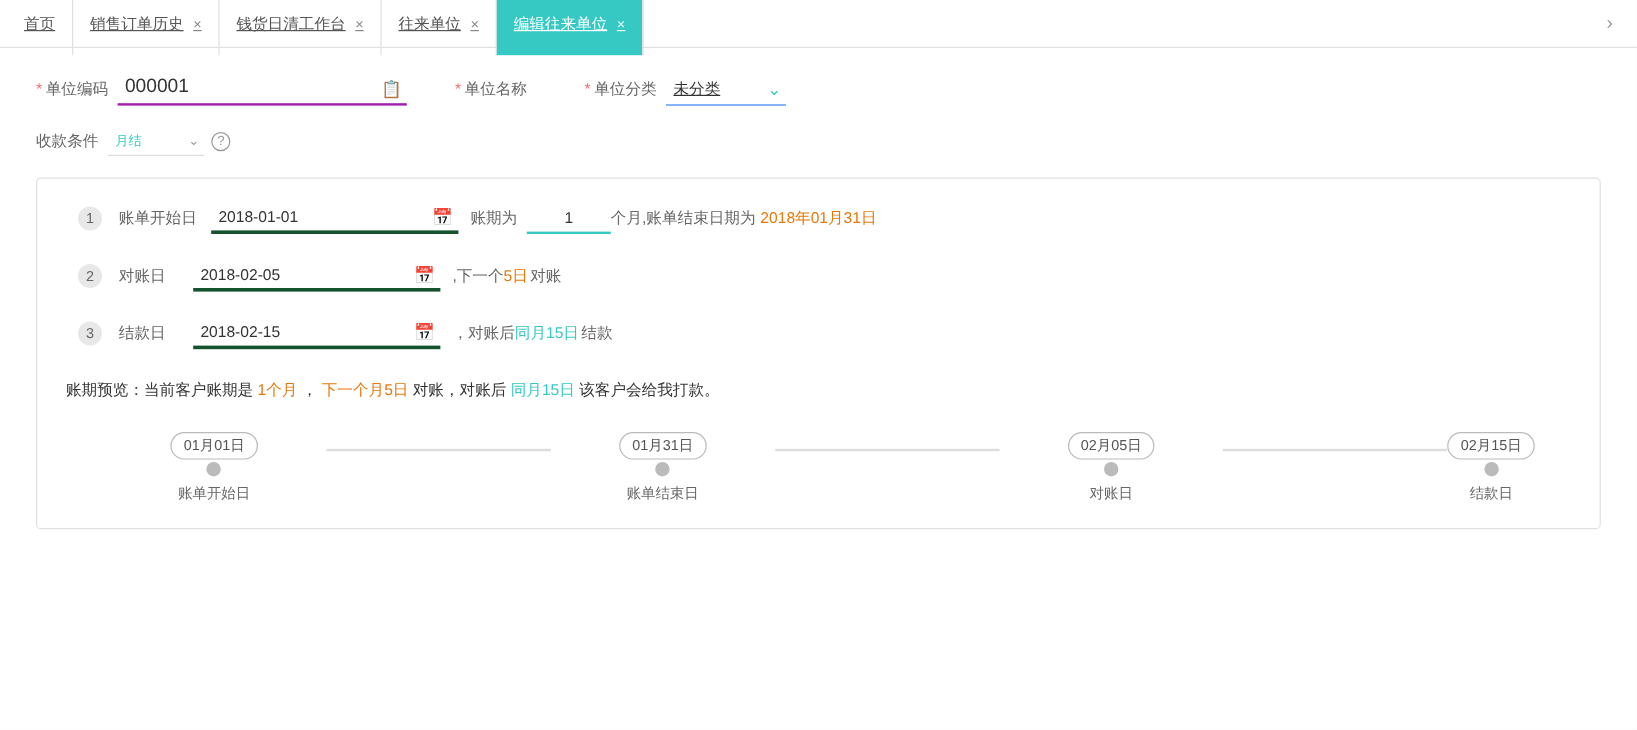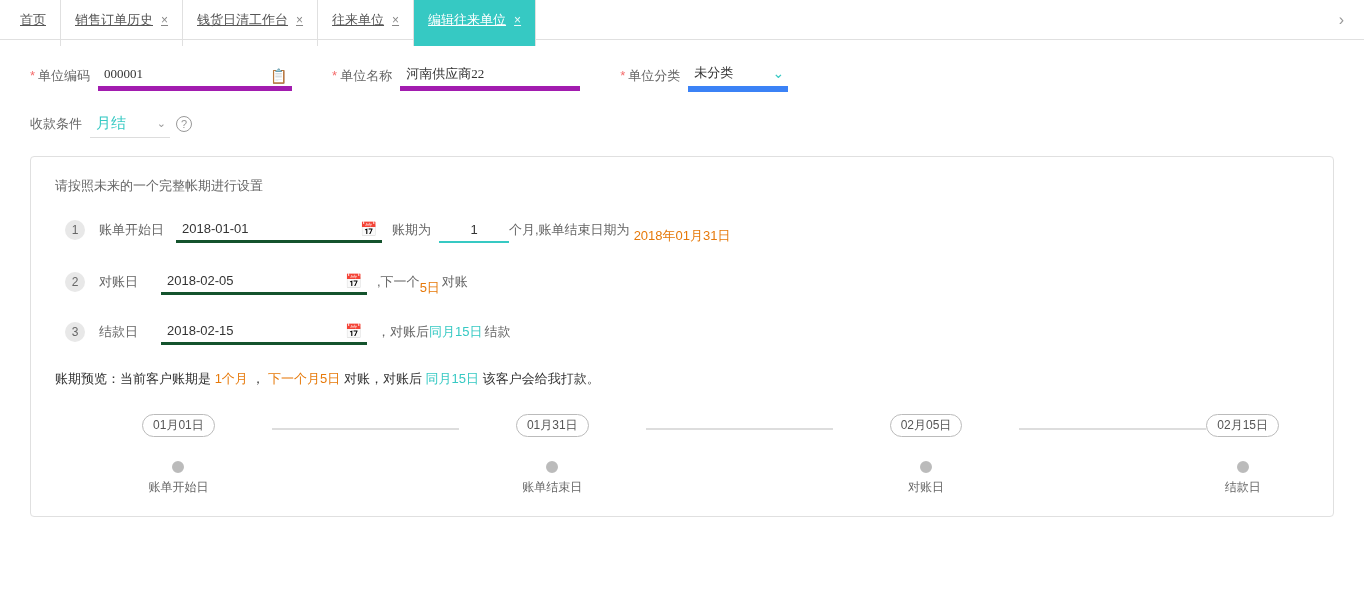--- a/index.html
+++ b/index.html
@@ -97,27 +97,26 @@
     .radio-circle.checked::after {
       content: '';
       width: 6px;
       height: 6px;
       border-radius: 50%;
       background: #36c9c3;
     }
 
     .form-input {
       border: none;
-      border-bottom: 5px solid #a21caf;
+      border-bottom: 2px solid #a21caf;
       outline: none;
       padding: 4px 6px;
-      font-size: 13px;
+      font-size: 16px;
       color: #333;
       min-width: 120px;
-      font-family: Liberation Serif, serif;
     }
     .form-input.with-icon { padding-right: 28px; }
     .input-wrapper {
       position: relative;
       display: inline-flex;
       align-items: center;
     }
     .input-icon {
       position: absolute;
       right: 4px;
@@ -126,21 +125,21 @@
     }
 
     .select-wrapper {
       position: relative;
       display: inline-flex;
       align-items: center;
       border-bottom: 1px solid #ddd;
     }
     .select-val {
       padding: 4px 24px 4px 6px;
-      font-size: 15px;
+      font-size: 11px;
       color: #36c9c3;
       min-width: 80px;
       cursor: pointer;
     }
     .select-arrow {
       position: absolute;
       right: 4px;
       color: #999;
       font-size: 11px;
     }
@@ -218,21 +217,21 @@
       border: none;
       border-bottom: 2px solid #36c9c3;
       outline: none;
       padding: 4px 6px;
       font-size: 13px;
       color: #333;
       min-width: 60px;
       text-align: center;
     }
     .period-text { color: #666; }
-    .highlight-orange { color: #e6790a; font-weight: normal; margin-top: 12px; }
+    .highlight-orange { color: #e6790a; font-weight: normal; }
     .highlight-teal { color: #36c9c3; font-weight: normal; }
 
     
     .preview-text {
       font-size: 13px;
       color: #333;
       margin-bottom: 24px;
       line-height: 1.8;
     }
 
@@ -268,21 +267,21 @@
       flex-shrink: 0;
     }
     .tl-badge {
       border: 1px solid #bbb;
       border-radius: 12px;
       padding: 2px 10px;
       font-size: 12px;
       color: #555;
       background: #fff;
       white-space: nowrap;
-      margin-bottom: 24px;
+      margin-bottom: 2px;
     }
     .tl-label {
       font-size: 12px;
       color: #666;
       margin-top: 6px;
       white-space: nowrap;
     }
     .timeline-segment {
       flex: 1;
       height: 2px;
@@ -306,25 +305,26 @@
     }
 
     .field-group {
       display: flex;
       align-items: center;
       margin-right: 40px;
     }
     .category-select {
       display: flex;
       align-items: center;
-      border-bottom: 6px solid #3b82f6;
+      border-bottom: 1px solid #3b82f6;
       padding: 4px 24px 4px 6px;
       min-width: 100px;
       position: relative;
       cursor: pointer;
+      text-decoration: underline;
     }
     .category-val { color: #333; font-size: 13px; }
     .category-arrow { position: absolute; right: 4px; color: #36c9c3; font-size: 14px; }
   </style>
 </head>
 <body>
 
 <div class="tab-bar">
   <div class="tab">
     <span>首页</span>
@@ -354,42 +354,40 @@
   <div class="form-row">
     <div class="field-group">
       <span class="form-label required">单位编码</span>
       <div class="input-wrapper">
         <input class="form-input with-icon" type="text" value="000001" style="">
         <span class="input-icon">📋</span>
       </div>
     </div>
     <div class="field-group">
       <span class="form-label required">单位名称</span>
-      <input class="form-input" type="text" style="min-width: 180px;" value="河南供应商22">
     </div>
     <div class="field-group">
       <span class="form-label required">单位分类</span>
       <div class="category-select">
         <span class="category-val">未分类</span>
         <span class="category-arrow">⌄</span>
       </div>
     </div>
   </div>
 
   <div class="form-row">
     <span class="form-label">收款条件</span>
     <div class="select-wrapper">
       <span class="select-val">月结</span>
       <span class="select-arrow">⌄</span>
     </div>
     <span class="help-icon">?</span>
   </div>
 
   <div class="inner-card">
-    <div class="inner-card-title">请按照未来的一个完整帐期进行设置</div>
 
     <div class="period-row">
       <div class="period-num">1</div>
       <span class="period-field-label">账单开始日</span>
       <div class="date-input-wrapper">
         <input class="date-input" type="text" value="2018-01-01" style="">
         <span class="calendar-icon">📅</span>
       </div>
       <span class="period-suffix">账期为</span>
       <input class="period-input" type="text" value="1" style="width: 70px;">

